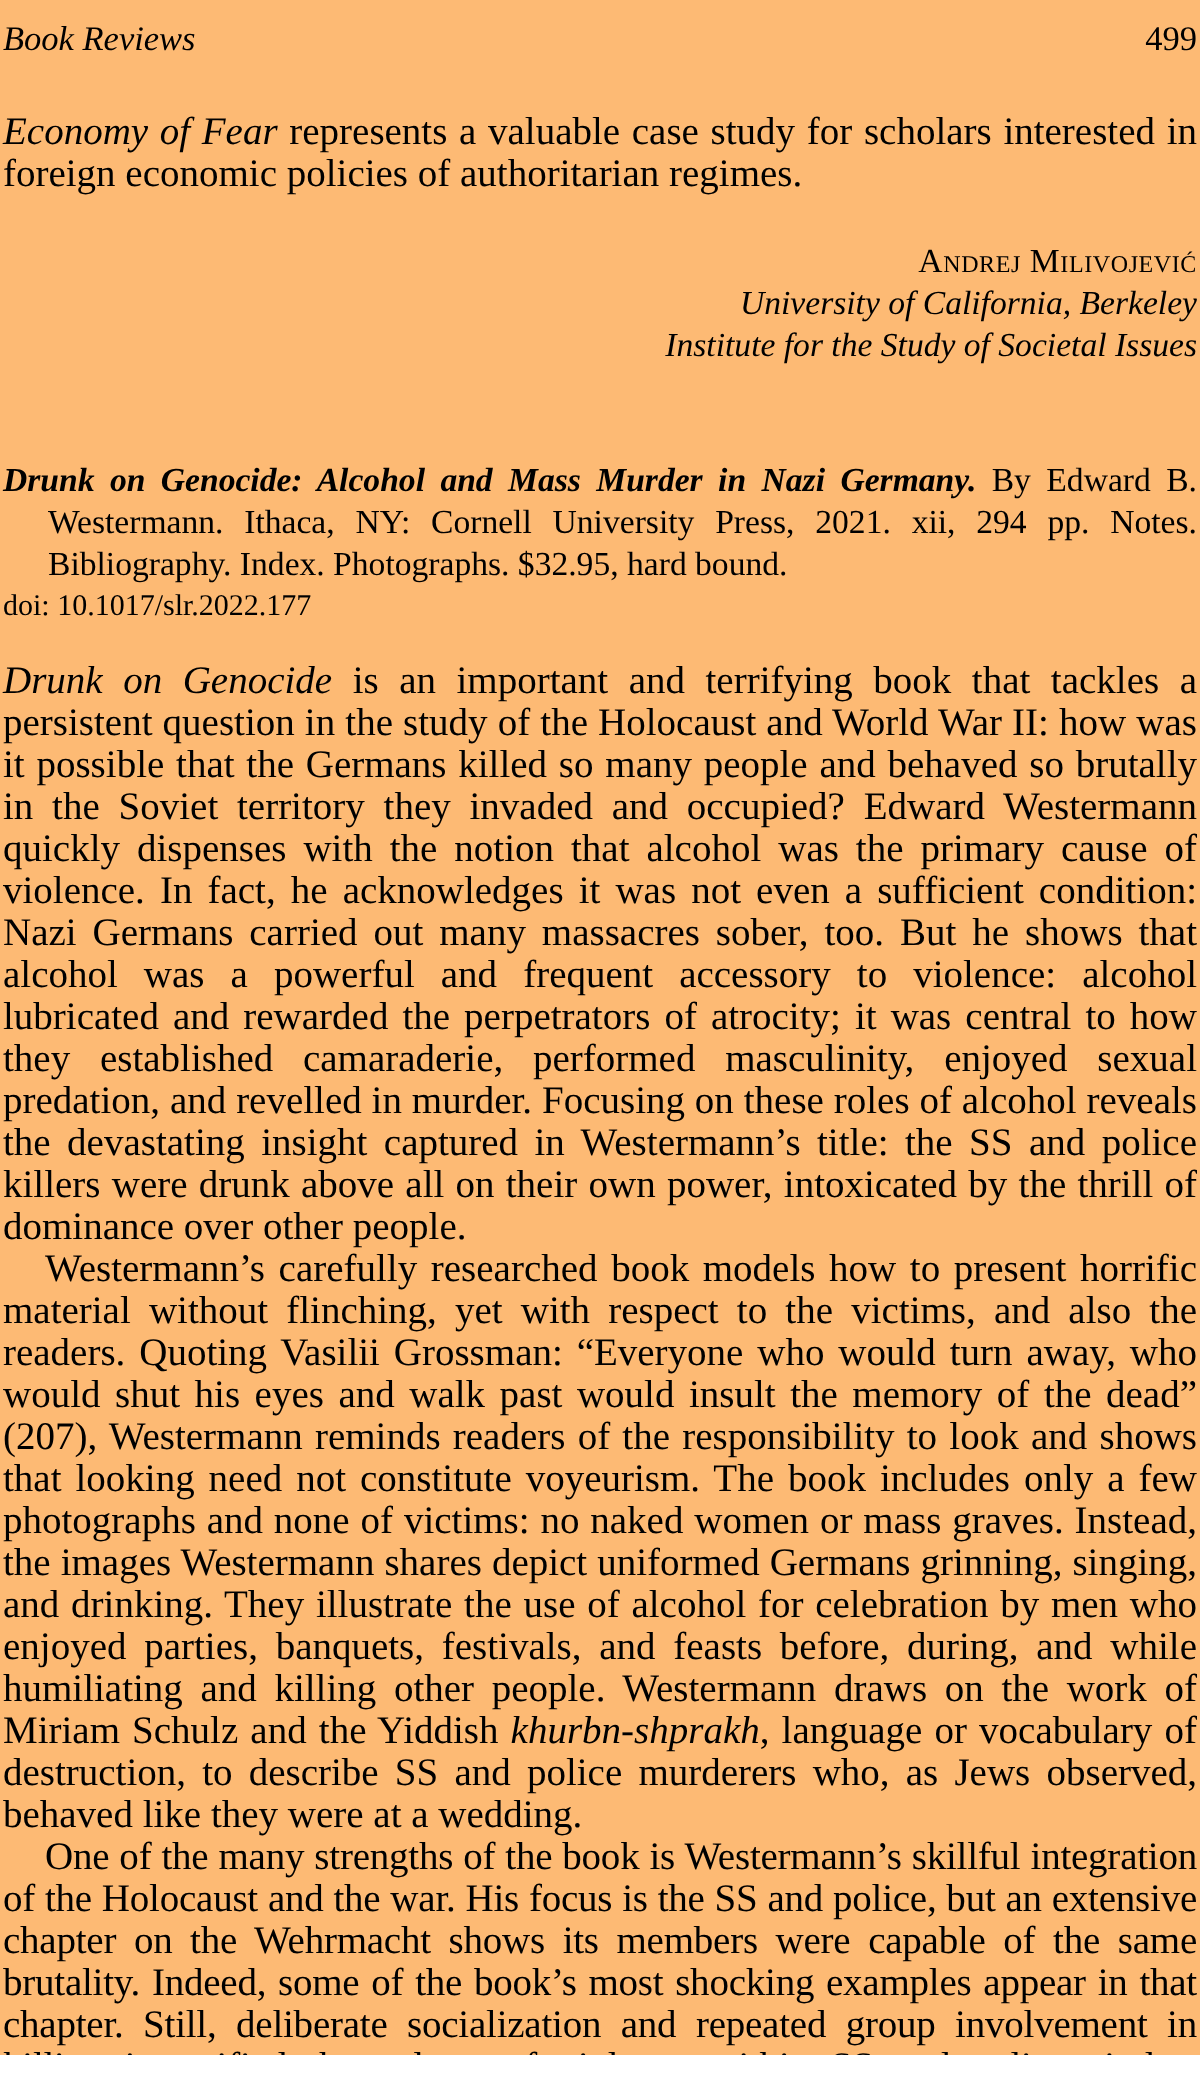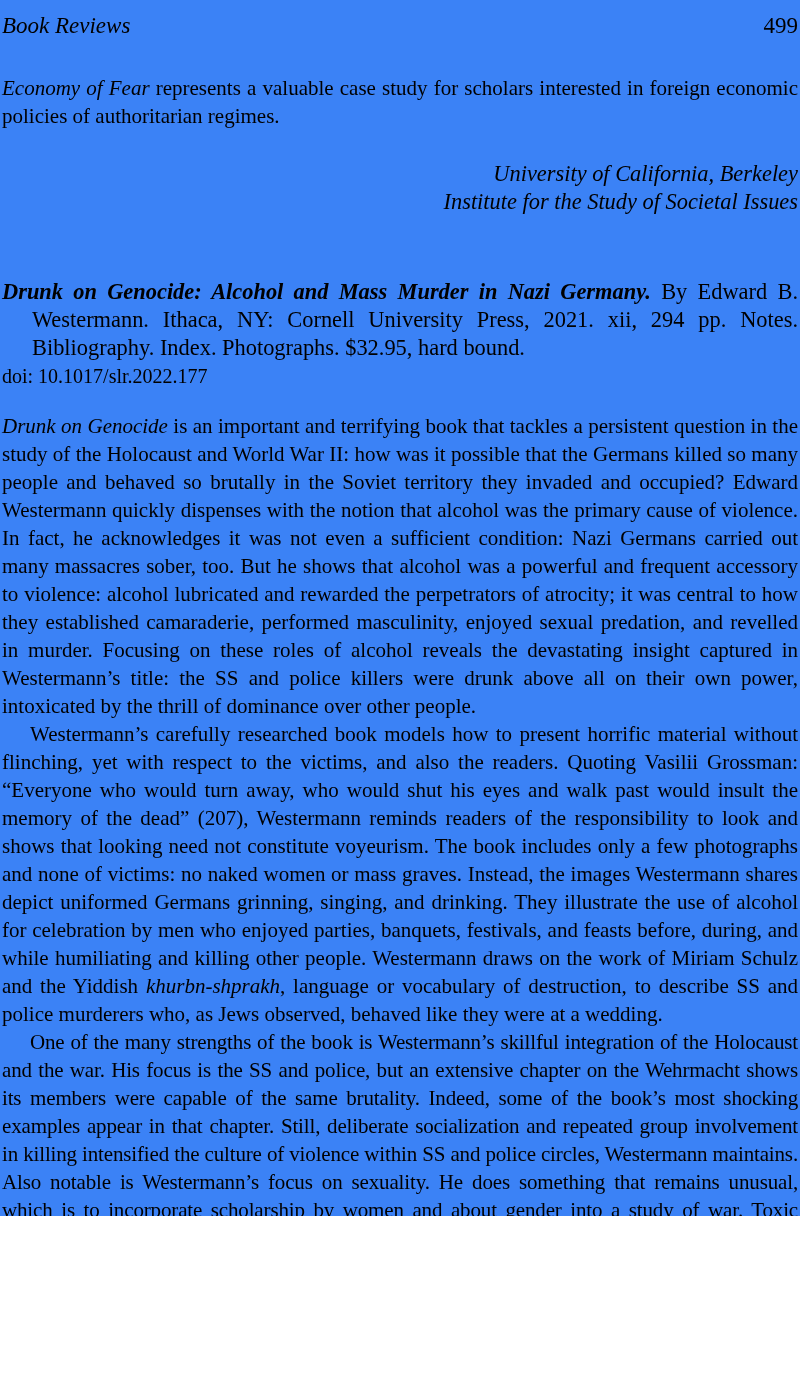--- a/index.html
+++ b/index.html
@@ -3,22 +3,22 @@
 <meta charset="utf-8">
 <style>
   html, body {
     margin: 0;
     padding: 0;
     background: #ffffff;
   }
   .page {
     position: relative;
     width: 800px;
-    height: 1216px;
-    background: #3b82f6;
+    height: 1370px;
+    background: #fdba74;
     overflow: hidden;
     font-family: "Liberation Serif", "DejaVu Serif", serif;
     color: #000000;
     box-sizing: border-box;
   }
   .content {
     position: absolute;
     left: 2px;
     top: 0;
     width: 796px;
@@ -36,21 +36,21 @@
   .running-head-title {
     font-style: italic;
   }
   .running-head-folio {
     font-style: normal;
     margin-top: 10px;
   }
 
   
   .para {
-    font-size: 21px;
+    font-size: 26px;
     line-height: 28px;
     text-align: justify;
     text-justify: inter-word;
     margin: 0;
     hyphens: manual;
   }
   .para.indent {
     text-indent: 28px;
   }
   .para.noindent {
@@ -114,20 +114,21 @@
   <div class="content">
 
     <div class="running-head">
       <span class="running-head-title">Book Reviews</span>
       <span class="running-head-folio">499</span>
     </div>
 
     <p class="para noindent tail-para"><i class="title-italic">Economy of Fear</i><span> represents a valuable case study for scholars interested in foreign economic policies of authoritarian regimes.</span></p>
 
     <div class="attribution">
+      <div class="attrib-name">Andrej Milivojević</div>
       <div class="attrib-affil">University of California, Berkeley</div>
       <div class="attrib-affil">Institute for the Study of Societal Issues</div>
     </div>
 
     <div class="review-head"><span class="book-title">Drunk on Genocide: Alcohol and Mass Murder in Nazi Germany.</span><span> By Edward B. Westermann. Ithaca, NY: Cornell University Press, 2021. xii, 294 pp. Notes. Bibliography. Index. Photographs. $32.95, hard bound.</span></div>
 
     <div class="doi-line">doi: 10.1017/slr.2022.177</div>
 
     <p class="para noindent body-start"><i class="title-italic">Drunk on Genocide</i><span> is an important and terrifying book that tackles a persistent question in the study of the Holocaust and World War II: how was it possible that the Germans killed so many people and behaved so brutally in the Soviet territory they invaded and occupied? Edward Westermann quickly dispenses with the notion that alcohol was the primary cause of violence. In fact, he acknowledges it was not even a sufficient condition: Nazi Germans carried out many massacres sober, too. But he shows that alcohol was a powerful and frequent accessory to violence: alcohol lubricated and rewarded the perpetrators of atrocity; it was central to how they established camaraderie, performed masculinity, enjoyed sexual predation, and revelled in murder. Focusing on these roles of alcohol reveals the devastating insight captured in Westermann’s title: the SS and police killers were drunk above all on their own power, intoxicated by the thrill of dominance over other people.</span></p>
 

